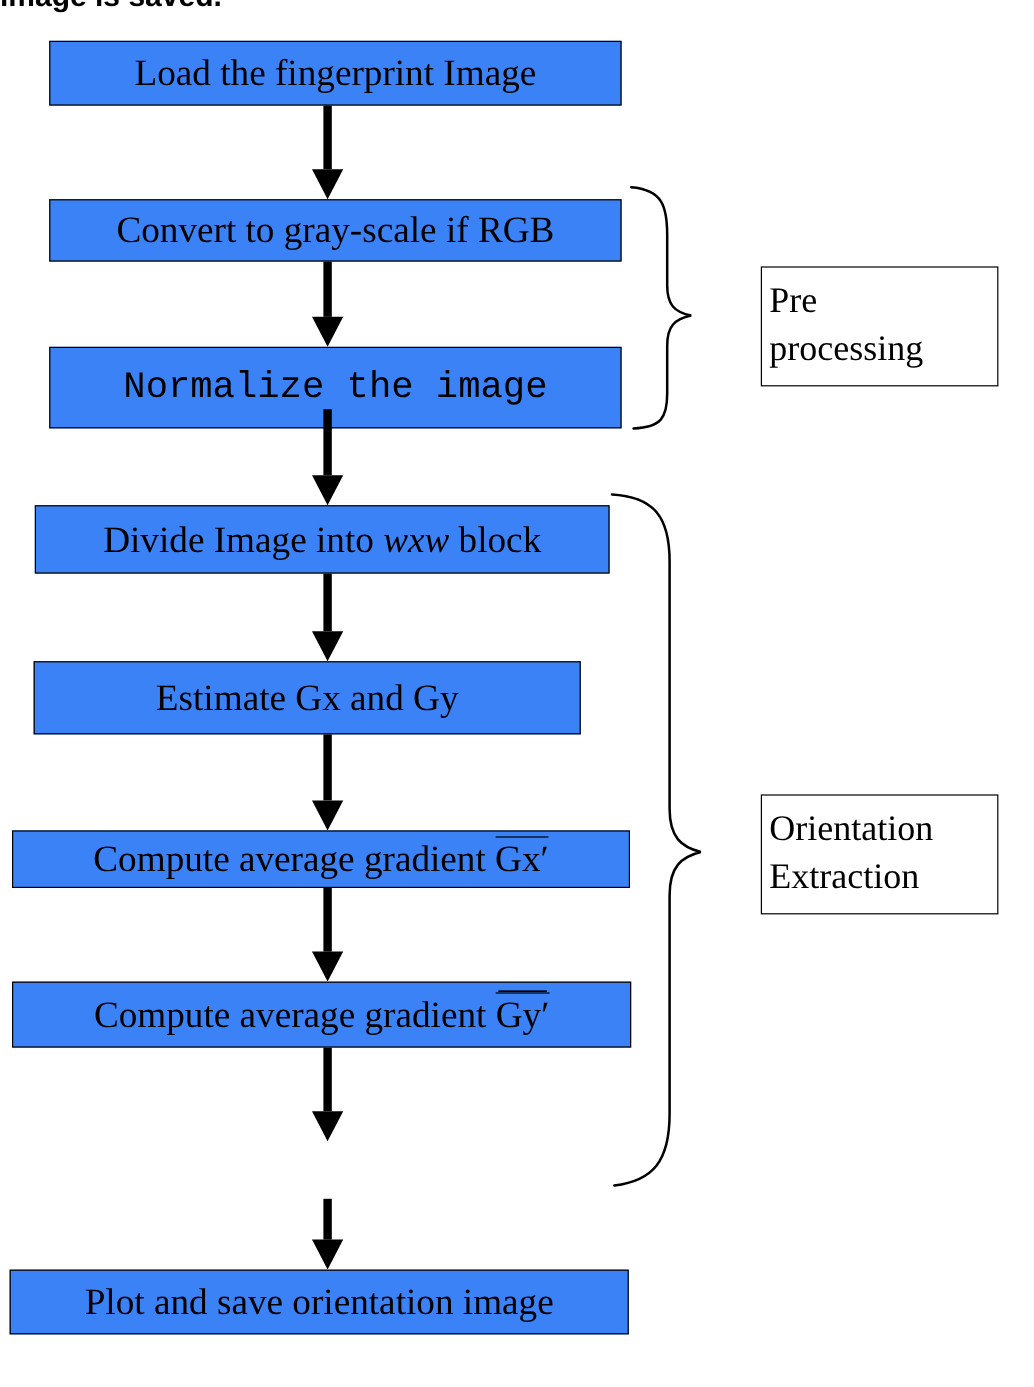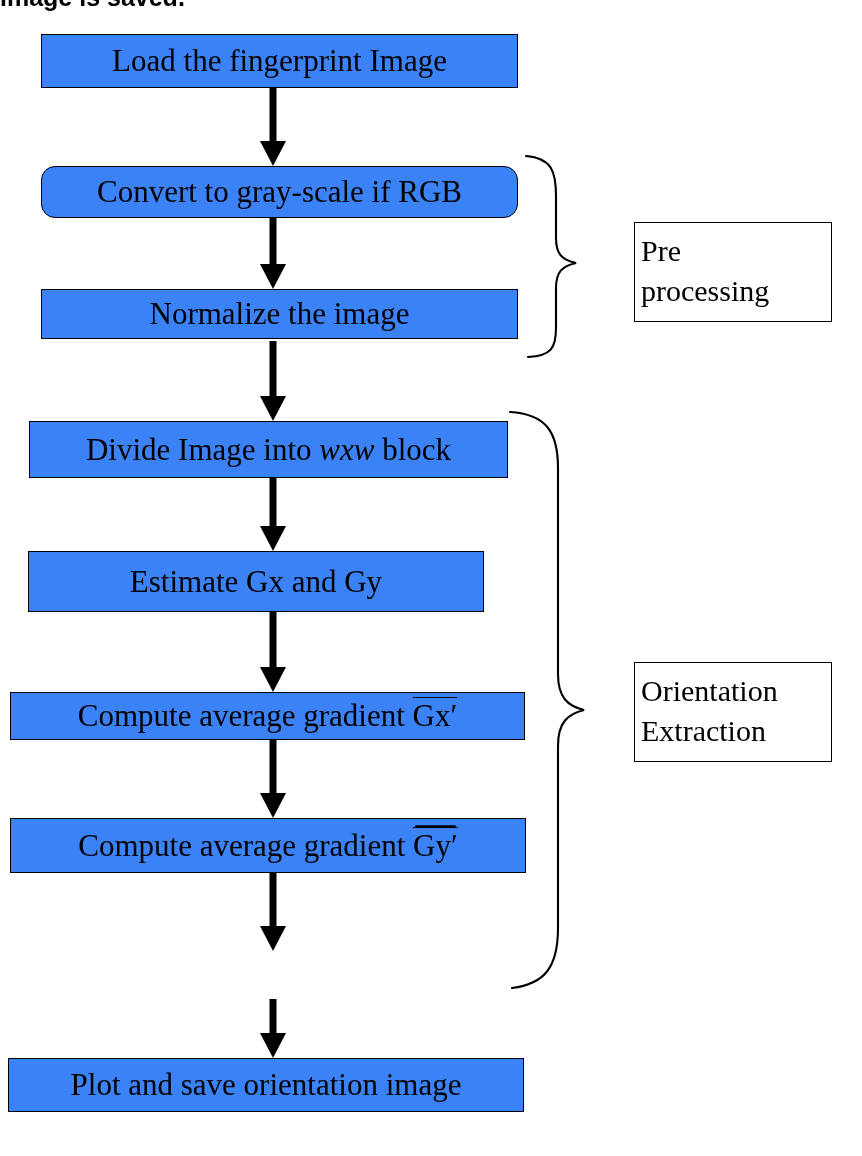--- a/index.html
+++ b/index.html
@@ -93,25 +93,25 @@
 <body>
 
 <div id="canvas">
 
   <div class="clipped-text">image is saved.</div>
 
   <div class="node" style="left:41px; top:34px; width:477px; height:54px; font-size:31px;">
     <span class="txt">Load the fingerprint Image</span>
   </div>
 
-  <div class="node" style="left:41px; top:166px; width:477px; height:52px; font-size:31px;border-radius:14px;">
+  <div class="node" style="left:41px; top:166px; width:477px; height:52px; font-size:31px;">
     <span class="txt">Convert to gray-scale if RGB</span>
   </div>
 
-  <div class="node" style="left:41px; top:289px; width:477px; height:50px; font-size:31px;">
+  <div class="node" style="left:41px; top:289px; width:477px; height:68px; font-size:31px;font-family:Liberation Mono, monospace;">
     <span class="txt">Normalize the image</span>
   </div>
 
   <div class="node" style="left:29px; top:421px; width:479px; height:57px; font-size:31px;">
     <span class="txt"><span>Divide Image into </span><span class="ital">wxw</span><span> block</span></span>
   </div>
 
   <div class="node" style="left:28px; top:551px; width:456px; height:61px; font-size:31px;">
     <span class="txt">Estimate Gx and Gy</span>
   </div>

